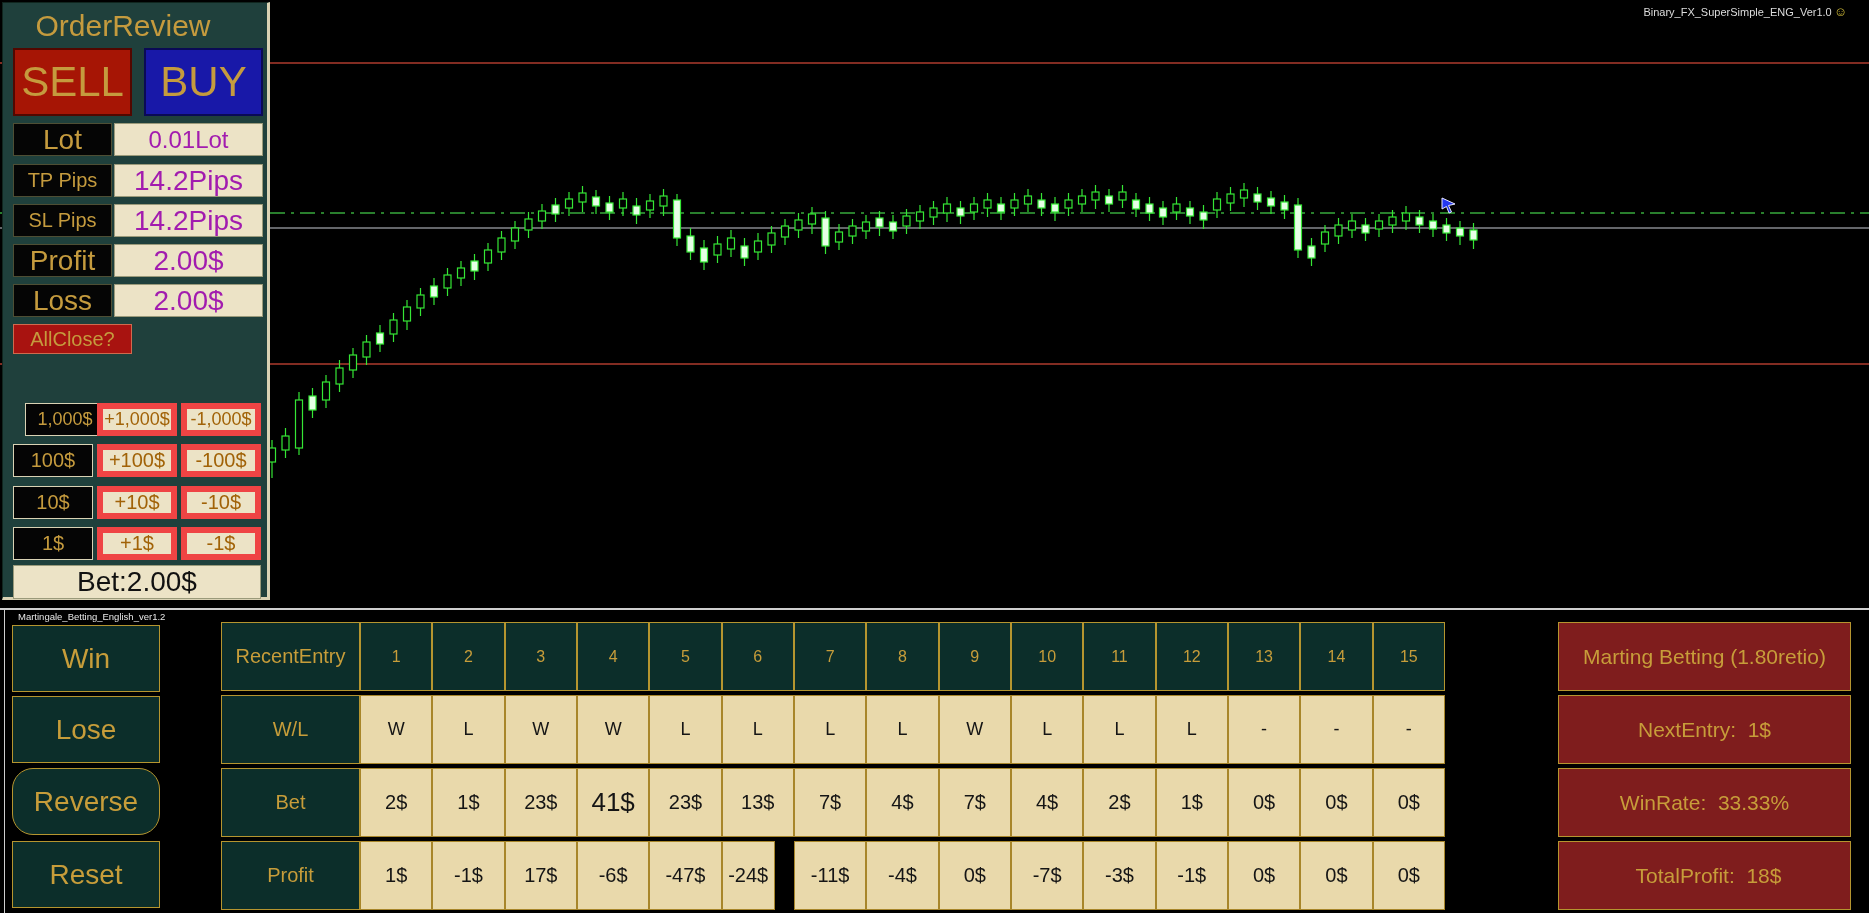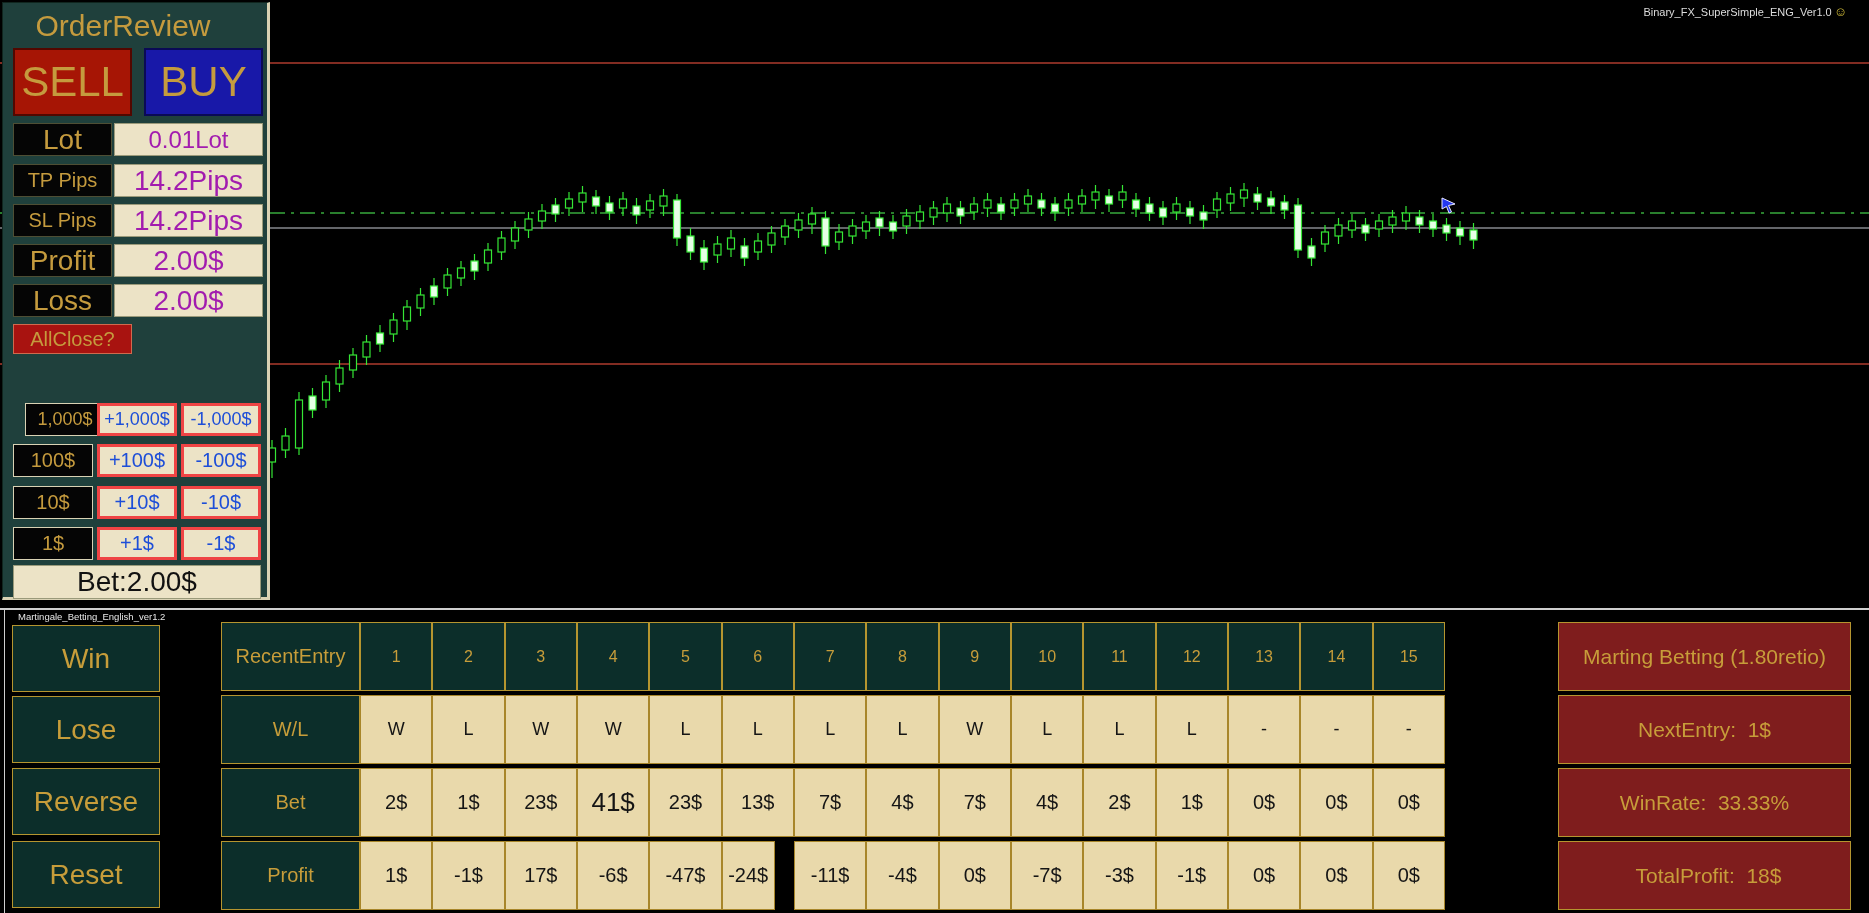--- a/index.html
+++ b/index.html
@@ -21,21 +21,21 @@
   .btn-sell{left:10px;top:45px;width:119px;height:68px;background:#a61505;color:#c59b3e;
             font-size:42px;border:2px solid #520700}
   .btn-buy{left:141px;top:45px;width:119px;height:68px;background:#1818a8;color:#c59b3e;
            font-size:42px;border:2px solid #0a0a55}
   .lbl-box{background:#050505;color:#c59b3e;border:1px solid #4e4e34}
   .val-box{background:#ece3c6;color:#a21caf;border:1px solid #9a9a7a}
   .btn-allclose{left:10px;top:321px;width:119px;height:30px;background:#a81310;color:#c59b3e;
                 font-size:20px;border:1px solid #cf6a4e}
   .bs-title{left:0;top:352px;width:250px;text-align:center;color:#c59b3e;font-size:29px}
   .bet-amt{background:#050505;color:#c59b3e;border:1px solid #d9d2b4}
-  .bet-btn{background:#ece3c6;color:#1d4ed8;border:3px solid #ef4444}
+  .bet-btn{background:#ece3c6;color:#a16207;border:6px solid #ef4444}
   .bet-total{left:10px;top:562px;width:248px;height:34px;background:#ece3c6;color:#111;
              font-size:28px;border:1px solid #9a9a7a}
   
   #sep{left:0;top:608px;width:1869px;height:2px;background:#cfcfcf}
   #bottom{left:0;top:610px;width:1869px;height:303px;background:#000}
   #mart-title{left:18px;top:1px;color:#e8e8e8;font-size:9.5px;white-space:nowrap}
   #left-border{left:4px;top:0;width:1px;height:303px;background:#cfcfcf}
   .mart-btn{left:12px;width:148px;height:67px;background:#0c2e2a;color:#c79d3a;
             font-size:28px;border:1px solid #b5952f}
   .t-teal{background:#0c2e2a;color:#c79d3a;border:1px solid #b5952f}
@@ -275,21 +275,21 @@
   </div>
 
   <div id="sep" class="abs"></div>
 
   <div id="bottom" class="abs">
     <div id="mart-title" class="abs">Martingale_Betting_English_ver1.2</div>
     <div id="left-border" class="abs"></div>
     <div id="mart-buttons">
         <div class="abs flexc mart-btn" style="top: 15px;">Win</div>
         <div class="abs flexc mart-btn" style="top: 86px;">Lose</div>
-        <div class="abs flexc mart-btn" style="top: 158px;">Reverse</div>
+        <div class="abs flexc mart-btn" style="top: 158px; border-radius: 21px;">Reverse</div>
         <div class="abs flexc mart-btn" style="top: 231px;">Reset</div>
       </div>
     <div id="mart-table">
         <div class="abs flexc t-teal" style="left: 221px; top: 12px; width: 139px; height: 69px; font-size: 20px;">RecentEntry</div>
         <div class="abs flexc t-teal" style="left: 221px; top: 85px; width: 139px; height: 69px; font-size: 20px;">W/L</div>
         <div class="abs flexc t-teal" style="left: 221px; top: 158px; width: 139px; height: 69px; font-size: 20px;">Bet</div>
         <div class="abs flexc t-teal" style="left: 221px; top: 231px; width: 139px; height: 69px; font-size: 20px;">Profit</div>
         <div class="abs flexc t-teal" style="left: 360px; top: 12px; width: 72.33px; height: 69px; font-size: 16px;">1</div>
         <div class="abs flexc t-teal" style="left: 432.33px; top: 12px; width: 72.33px; height: 69px; font-size: 16px;">2</div>
         <div class="abs flexc t-teal" style="left: 504.66px; top: 12px; width: 72.33px; height: 69px; font-size: 16px;">3</div>

